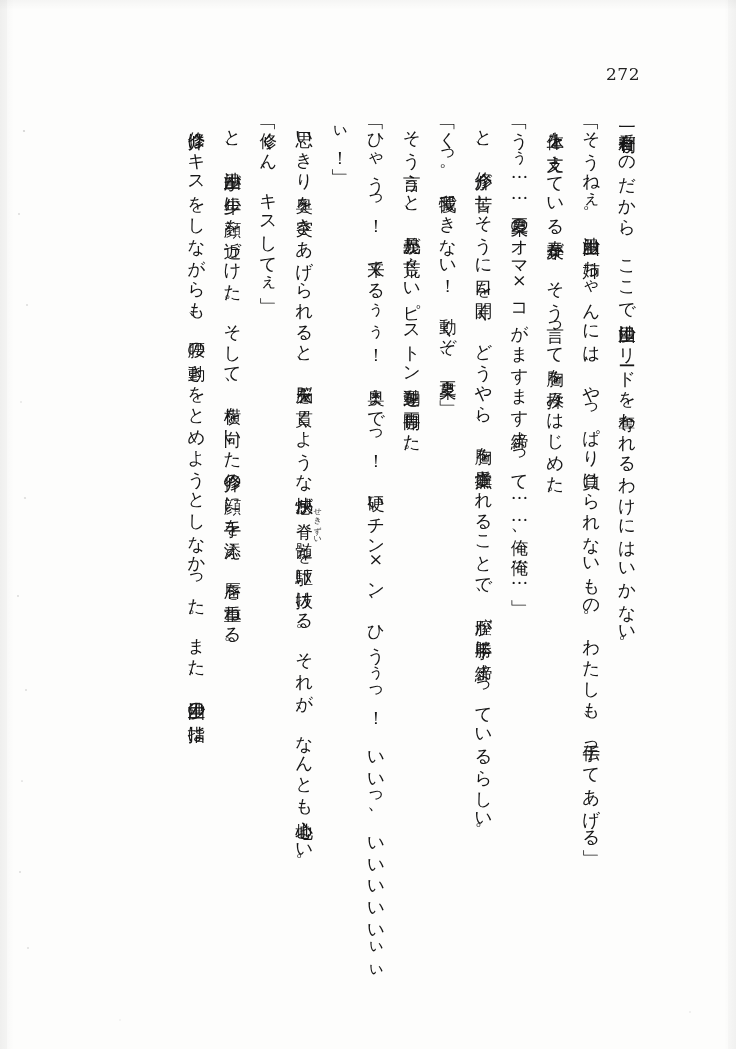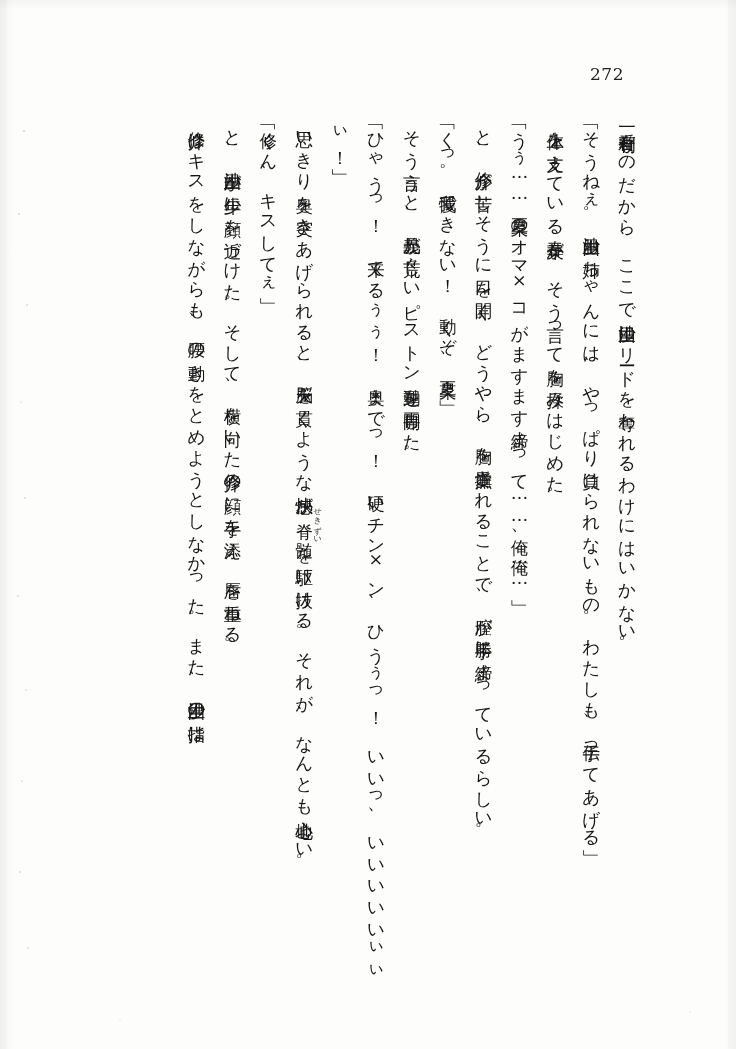--- a/index.html
+++ b/index.html
@@ -30,21 +30,21 @@
   .scan-speckles {
     position: absolute;
     inset: 0;
     pointer-events: none;
     opacity: 0.5;
   }
 
   .page-number {
     position: absolute;
     top: 64px;
-    right: 112px;
+    right: 96px;
     font-size: 17px;
     letter-spacing: 0.5px;
     color: #222;
     font-family: "DejaVu Serif", "Liberation Serif", serif;
   }
 
   
   .text-block {
     position: absolute;
     top: 118px;

